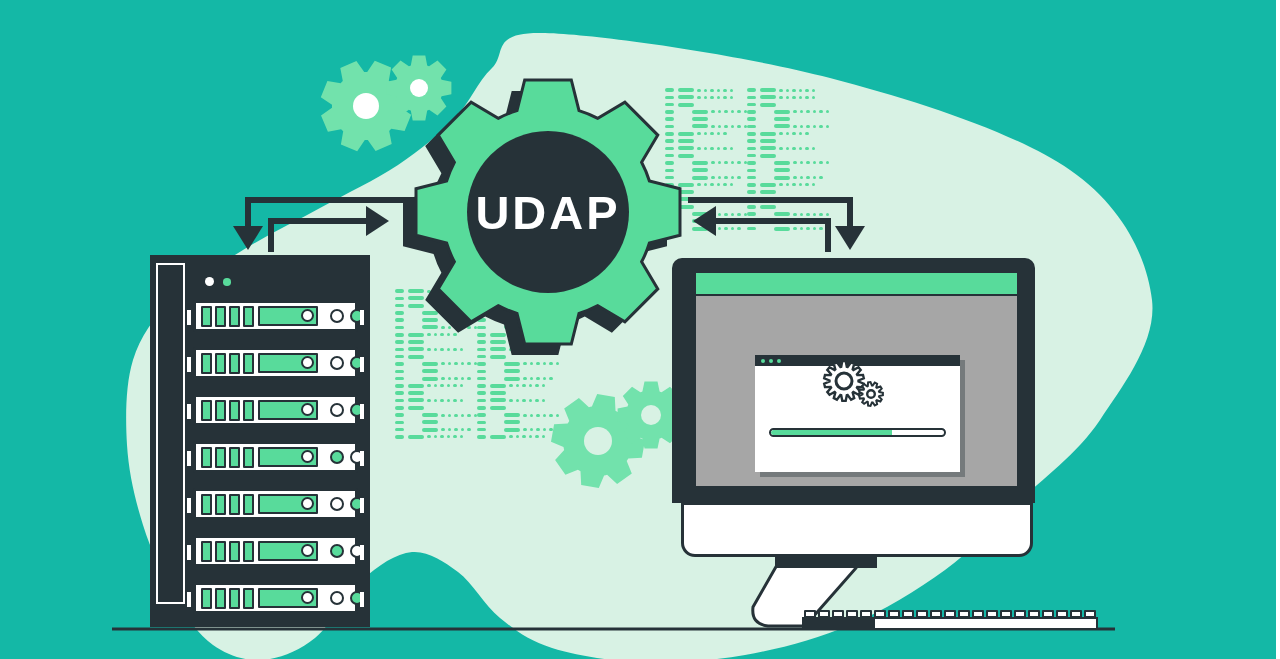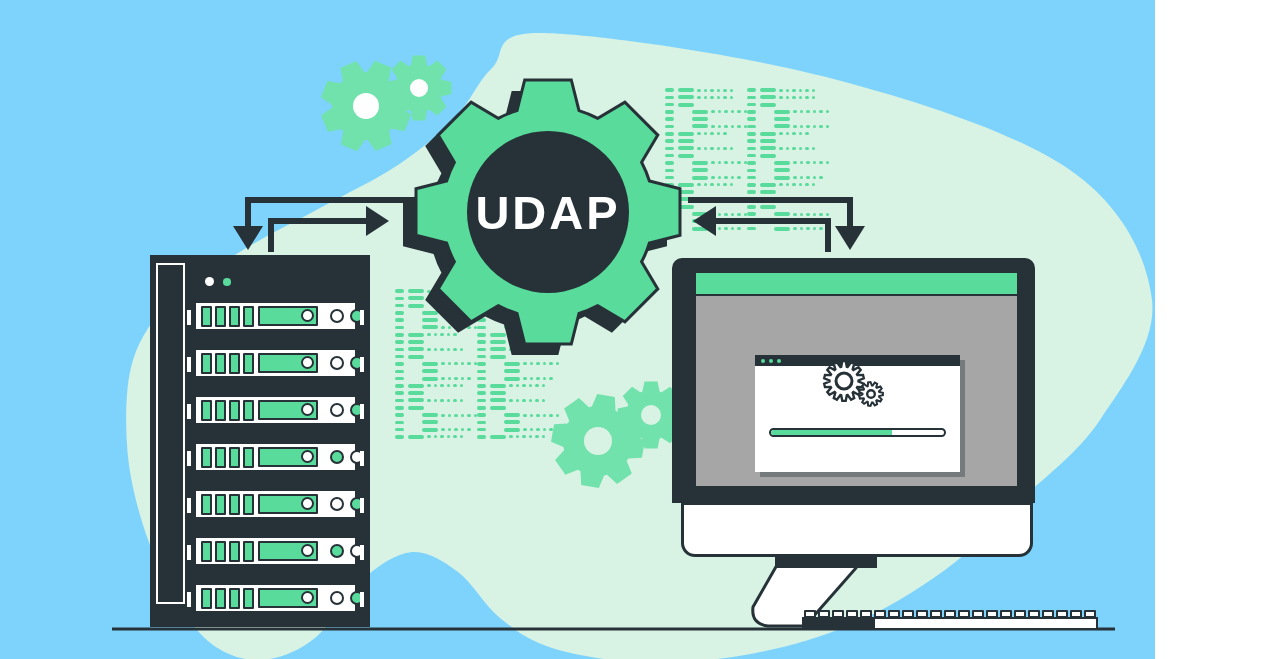--- a/index.html
+++ b/index.html
@@ -1,21 +1,21 @@
 <!DOCTYPE html>
 <html style="--dark: #263238; --green: #58db9b; --green-soft: #72e2ac; --mint: #d8f2e4; --gray: #a6a6a6;"><head>
 <meta charset="utf-8">
 <style>
   :root{
     --dark:#263238; --green:#58db9b; --green-soft:#72e2ac;
     --mint:#d8f2e4; --gray:#a6a6a6; --white:#ffffff;
   }
   *{margin:0;padding:0;box-sizing:border-box}
   html,body{background:#fff}
-  #stage{position:relative;width:1155px;height:659px;background:#7dd3fc;overflow:hidden;
+  #stage{position:relative;width:1276px;height:659px;background:#14b8a6;overflow:hidden;
          font-family:"Liberation Sans",sans-serif}
   #stage svg{position:absolute;left:0;top:0;width:1280px;height:659px}
   .z1{z-index:1}.z3{z-index:3}.z5{z-index:5}
 
   
   .code-block{position:absolute;z-index:2}
   .code-row{display:flex;align-items:center;height:4px;margin-bottom:3.3px}
   .code-row .dash-s{width:9px;height:3.5px;background:var(--green);border-radius:2px;flex:none}
   .code-row .dash-l{width:16px;height:4px;background:var(--green);border-radius:2px;margin-left:4px;flex:none}
   .code-row.indent .dash-l{margin-left:18px}

